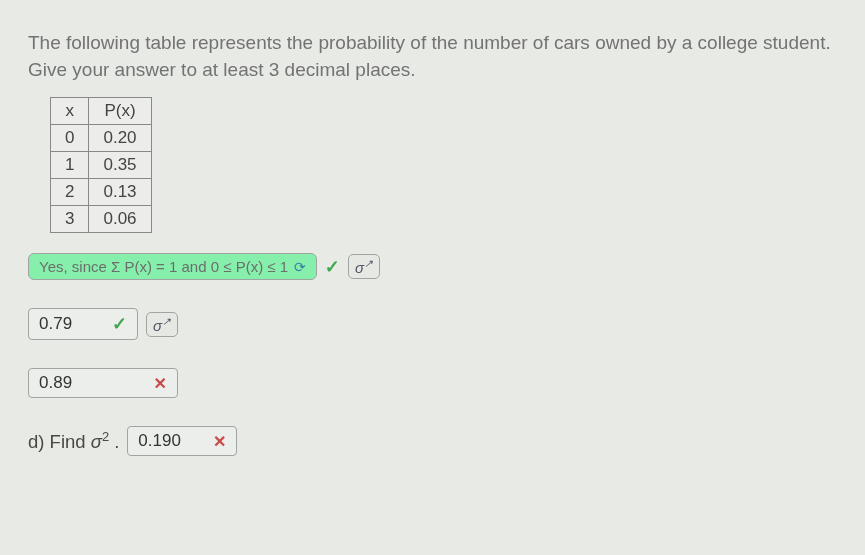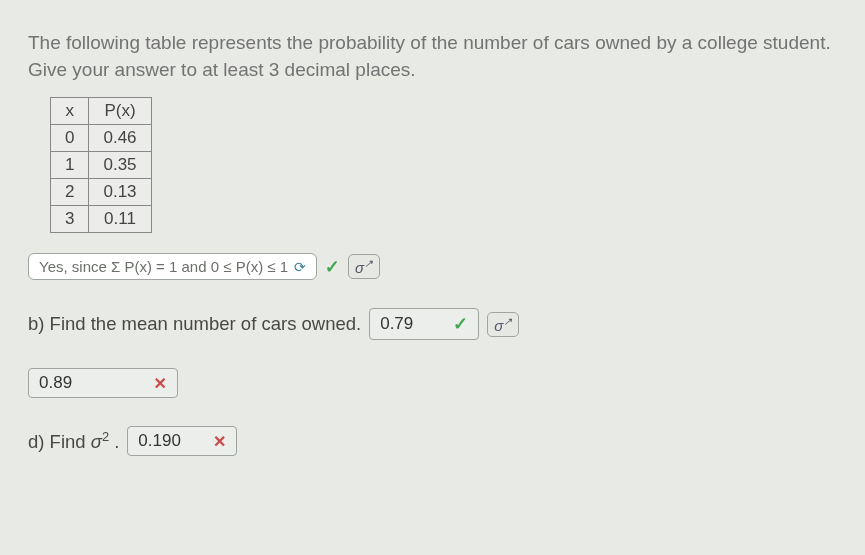--- a/index.html
+++ b/index.html
@@ -43,21 +43,21 @@
       color: #4a4845;
     }
     .answer-pill {
       display: inline-flex;
       align-items: center;
       border: 1.5px solid #9fa5a0;
       border-radius: 6px;
       padding: 4px 10px;
       font-size: 15px;
       color: #6b6f6a;
-      background: #ffffff;
+      background: #86efac;
       gap: 6px;
     }
     .answer-pill.wide { font-size: 15px; }
     .answer-box {
       display: inline-flex;
       align-items: center;
       border: 1.5px solid #9fa5a0;
       border-radius: 4px;
       padding: 4px 10px;
       font-size: 17px;
@@ -98,50 +98,49 @@
 <p class="intro">The following table represents the probability of the number of cars owned by a college student. Give your answer to at least 3 decimal places.</p>
 
 <table class="data-table">
   <tbody>
       <tr>
     <td>x</td>
     <td>P(x)</td>
   </tr>
   <tr>
     <td>0</td>
-    <td>0.46</td>
+    <td>0.20</td>
   </tr>
   <tr>
     <td>1</td>
     <td>0.35</td>
   </tr>
   <tr>
     <td>2</td>
     <td>0.13</td>
   </tr>
   <tr>
     <td>3</td>
-    <td>0.11</td>
+    <td>0.06</td>
   </tr>
 </tbody>
   </table>
 
 <div class="question-row">
   <span class="answer-pill wide">
     <span>Yes, since Σ P(x) = 1 and 0 ≤ P(x) ≤ 1</span>
     <span class="refresh-cycle">⟳</span>
   </span>
   <span class="check">✓</span>
   <span class="sigma-badge">
     <span>σ</span><span class="sup">↗</span>
   </span>
 </div>
 
 <div class="question-row">
-  <span class="qtext">b) Find the mean number of cars owned.</span>
   <span class="answer-box">
     <span class="val">0.79</span>
     <span class="check">✓</span>
   </span>
   <span class="sigma-badge">
     <span>σ</span><span class="sup">↗</span>
   </span>
 </div>
 
 <div class="question-row">

